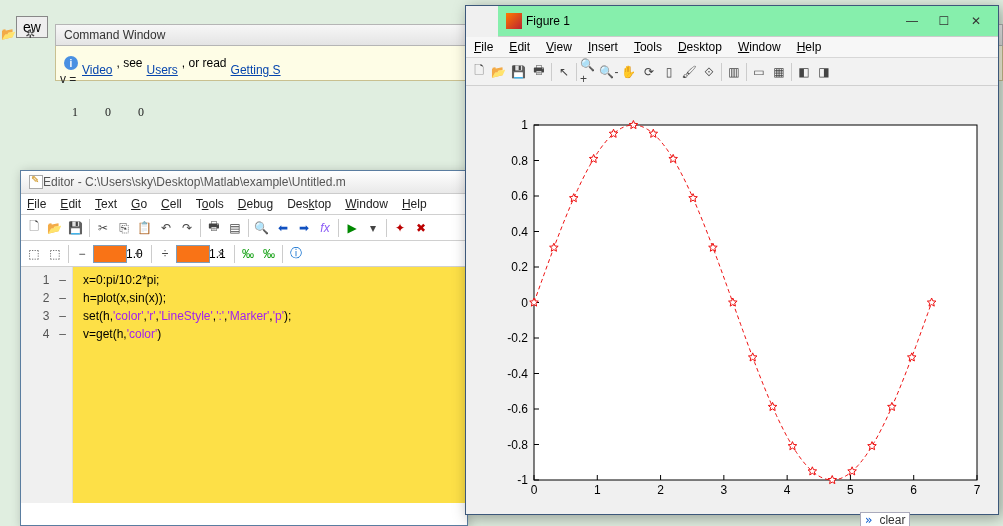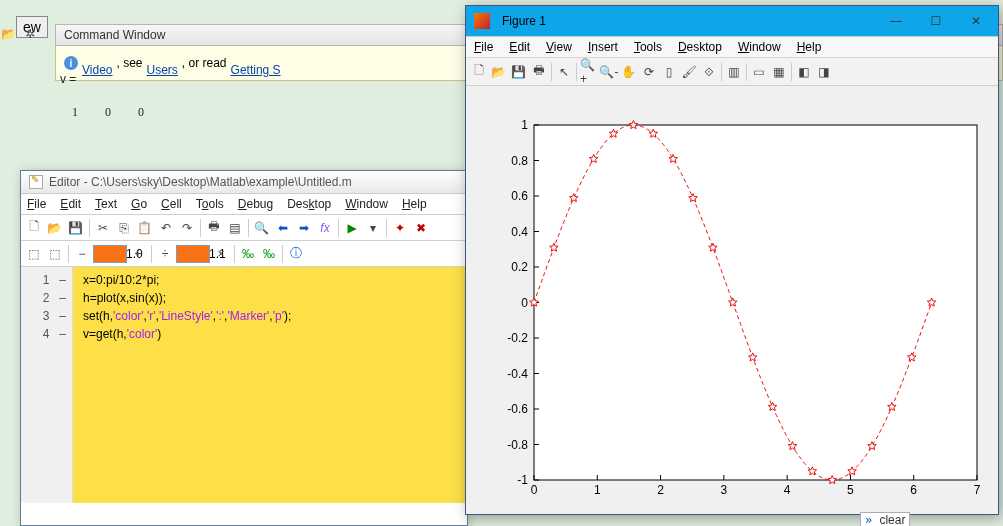--- a/index.html
+++ b/index.html
@@ -10,38 +10,38 @@
 .small-tool span{display:inline-block;width:18px;height:18px;text-align:center;line-height:18px;}
 
 .cmdwin{position:absolute;top:24px;left:55px;right:0;height:80px;}
 .cmd-title{background:linear-gradient(#f7f7f7,#e4e4e4);border:1px solid #b5b5b5;padding:3px 8px;color:#333;font-size:12px;}
 .cmd-bar{background:#fefde6;border:1px solid #c9c090;border-top:none;padding:3px 8px;display:flex;align-items:center;gap:4px;}
 .info-icon{display:inline-flex;width:14px;height:14px;border-radius:50%;background:#4a90e2;color:#fff;align-items:center;justify-content:center;font-size:10px;font-weight:bold;}
 .cmd-bar a{color:#0645ad;text-decoration:underline;cursor:pointer;margin-top:14px;}
 .cmd-body{position:absolute;top:70px;left:60px;font-family:Consolas,monospace;color:#222;line-height:1.6;}
 
 .editor{position:absolute;top:170px;left:20px;width:448px;height:356px;background:#fff;border:1px solid #5a7da0;box-shadow:2px 2px 10px rgba(0,0,0,.25);}
-.ed-titlebar{background:linear-gradient(#fff,#e9e9e9);color:#555;padding:4px 8px;display:flex;align-items:center;gap:6px;border-bottom:1px solid #ccc;}
+.ed-titlebar{background:linear-gradient(#fff,#e9e9e9);color:#555;padding:4px 8px;display:flex;align-items:center;border-bottom:1px solid #ccc;}
 .ed-titlebar .ed-icon{width:14px;height:14px;background:#fff;border:1px solid #aaa;display:inline-block;position:relative;}
 .ed-titlebar .ed-icon:after{content:"✎";position:absolute;left:1px;top:-2px;font-size:10px;color:#c88600;}
 .menubar{padding:3px 6px;display:flex;gap:14px;border-bottom:1px solid #d0d0d0;}
 .menubar span{color:#222;cursor:default;}
 .menubar span u{text-decoration:underline;}
 .toolbar{padding:2px 3px;display:flex;gap:1px;border-bottom:1px solid #d0d0d0;align-items:center;height:26px;}
 .tbtn{width:20px;height:20px;border:1px solid transparent;display:inline-flex;align-items:center;justify-content:center;font-size:12px;color:#444;}
 .sep{width:1px;height:18px;background:#ccc;margin:0 2px;}
 .toolbar2 .numbox{width:34px;height:18px;border:1px solid #7f9db9;background:#f97316;text-align:center;line-height:16px;padding-left:32px;}
 .code-area{display:flex;height:236px;}
 .gutter{width:52px;background:#f0f0f0;border-right:1px solid #ddd;text-align:right;padding:4px 6px 4px 0;font-family:Consolas,monospace;line-height:18px;color:#555;}
 .gutter div{white-space:pre;}
 .code{flex:1;background:#fde047;padding:4px 10px;font-family:Consolas,monospace;line-height:18px;white-space:pre;color:#000;}
 .code .str{color:#a020f0;}
 
 .figwin{position:absolute;top:5px;left:465px;width:534px;height:510px;background:#f0f0f0;border:1px solid #3c587a;box-shadow:3px 3px 14px rgba(0,0,0,.35);}
-.fig-title{background:#0ea5e9;padding:5px 8px;display:flex;align-items:center;gap:12px;border-bottom:1px solid #ccc;}
+.fig-title{background:#86efac;padding:5px 8px;display:flex;align-items:center;gap:4px;border-bottom:1px solid #ccc;margin-left:32px;}
 .fig-icon{width:16px;height:16px;background:linear-gradient(135deg,#ff7a00,#b23);display:inline-block;}
 .fig-title .spacer{flex:1;}
 .winbtn{width:28px;height:20px;display:inline-flex;align-items:center;justify-content:center;color:#333;}
 .fig-menu{padding:3px 8px;display:flex;gap:16px;border-bottom:1px solid #d7d7d7;background:#f7f7f7;}
 .fig-menu span{cursor:default;}
 .fig-menu span u{text-decoration:underline;}
 .fig-tool{padding:2px 3px;display:flex;gap:0;border-bottom:1px solid #d0d0d0;align-items:center;height:28px;background:#f2f2f2;}
 .plot-holder{background:#f0f0f0;position:absolute;top:86px;left:0;right:0;bottom:0;}
 svg.plot{display:block;margin:8px auto;background:#f0f0f0;}
 .axes-rect{fill:#fff;stroke:#000;stroke-width:1;}

